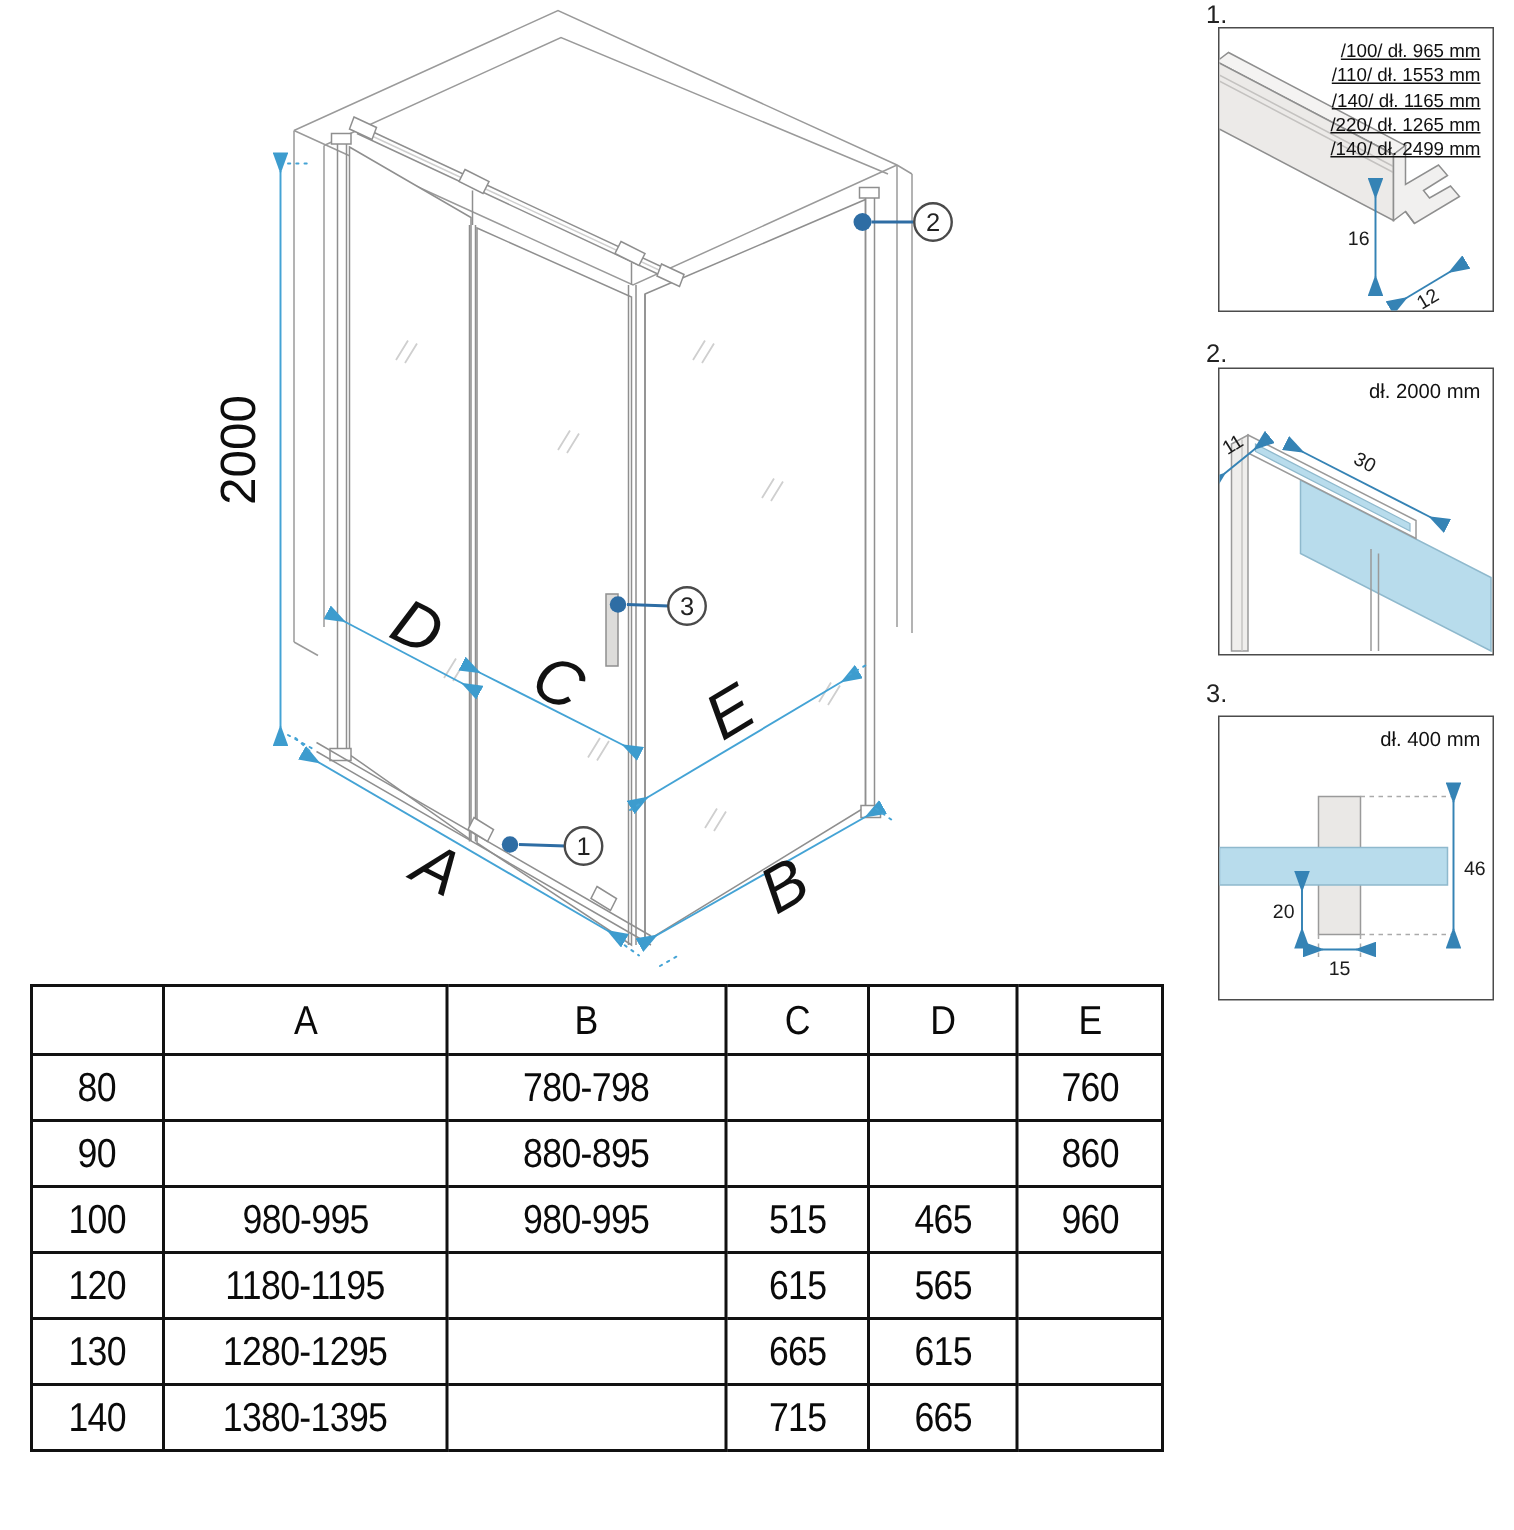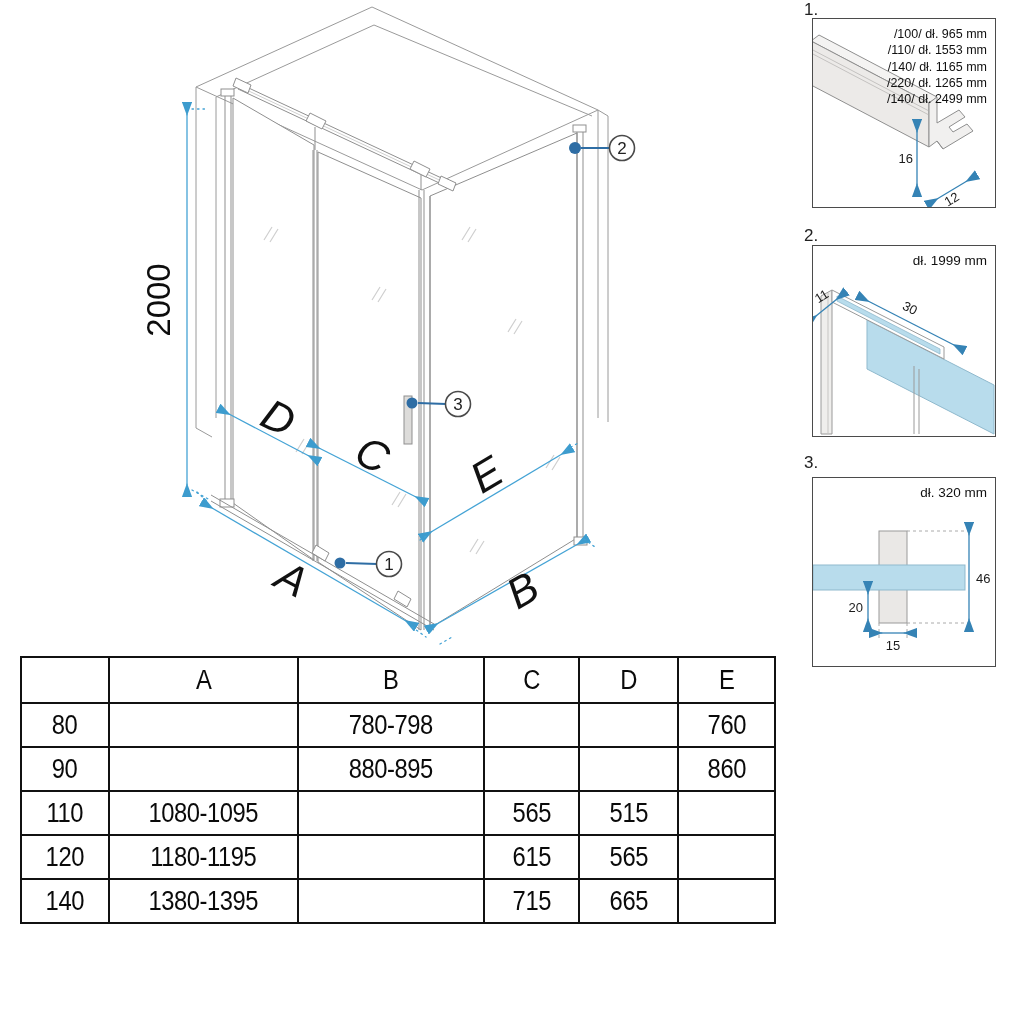--- a/index.html
+++ b/index.html
@@ -4,21 +4,21 @@
 <style>
   html,body{margin:0;padding:0;background:#fff;}
   body{font-family:"Liberation Sans",sans-serif;}
   #stage{position:relative;width:1009px;height:1020px;background:#fff;overflow:hidden;}
 
   
   .detail-index{position:absolute;left:804px;font-size:17px;font-weight:500;color:#222;}
   .detail-box{position:absolute;left:812px;width:182px;border:1.5px solid #4b4b4b;background:#fff;}
   .detail-box svg{position:absolute;left:0;top:0;}
   .len-label{position:absolute;right:8px;top:7px;font-size:13.5px;font-weight:500;color:#111;white-space:nowrap;}
-  .size-lines{position:absolute;right:8px;top:7px;text-align:right;font-size:12.5px;font-weight:500;color:#111;line-height:16.3px;white-space:nowrap;}
+  .size-lines{position:absolute;right:8px;top:7px;text-align:right;font-size:12.5px;font-weight:500;color:#111;line-height:16.3px;white-space:nowrap;text-decoration:underline;}
 
   
   #size-table{position:absolute;left:20px;top:656px;border-collapse:collapse;table-layout:fixed;}
   #size-table td,#size-table th{border:2px solid #111;text-align:center;vertical-align:middle;
       font-size:27px;font-weight:400;color:#0a0a0a;padding:0;overflow:hidden;}
   #size-table th{height:44px;}
   #size-table td{height:42px;}
   .cell-text{display:inline-block;transform:scaleX(.88);letter-spacing:-.5px;white-space:nowrap;}
 
   svg text{font-family:"Liberation Sans",sans-serif;}
@@ -186,41 +186,41 @@
         <path d="M24,50 L127,103 L127,108 L24,55 Z" fill="#b8dcec" stroke="#8fb9cd" stroke-width=".8"></path>
         <path d="M101,120 V188 M106,123 V188" fill="none"></path>
       </g>
       <g>
         <path d="M3,70 L24,53" stroke="#3583b5" stroke-width="1.3" fill="none" marker-start="url(#mB)" marker-end="url(#mB)"></path>
         <text class="ddim" x="11" y="54" text-anchor="middle" transform="rotate(-32 11 54)" font-size="12.5">11</text>
         <path d="M55,55 L141,99" stroke="#3583b5" stroke-width="1.3" fill="none" marker-start="url(#mB)" marker-end="url(#mB)"></path>
         <text class="ddim" x="95" y="66" text-anchor="middle" transform="rotate(27 95 66)" font-size="12.5">30</text>
       </g>
     </svg>
-    <div class="len-label">dł. 1999 mm</div>
+    <div class="len-label">dł. 2000 mm</div>
   </div>
 
   <div class="detail-index" style="top:453px;">3.</div>
   <div class="detail-box" style="top:477px;height:188px;">
     <svg width="182" height="188" viewBox="0 0 182 188">
       <rect x="66" y="53" width="28" height="92" fill="#eae8e6" stroke="#9a9a9a" stroke-width="1"></rect>
       <rect x="0" y="87" width="152" height="25" fill="#b8dcec" stroke="#8fb9cd" stroke-width="1"></rect>
       <g stroke="#aaa" stroke-width="1" stroke-dasharray="3 3" fill="none">
         <path d="M94,53 H160 M94,145 H160 M66,145 V161 M94,145 V161"></path>
       </g>
       <g>
         <path d="M156,56 V142" stroke="#3583b5" stroke-width="1.3" fill="none" marker-start="url(#mB)" marker-end="url(#mB)"></path>
         <text class="ddim" x="163" y="105" text-anchor="start">46</text>
         <path d="M55,115 V142" stroke="#3583b5" stroke-width="1.3" fill="none" marker-start="url(#mB)" marker-end="url(#mB)"></path>
         <text class="ddim" x="50" y="134" text-anchor="end">20</text>
         <path d="M68,155 H92" stroke="#3583b5" stroke-width="1.3" fill="none" marker-start="url(#mB)" marker-end="url(#mB)"></path>
         <text class="ddim" x="80" y="172" text-anchor="middle">15</text>
       </g>
     </svg>
-    <div class="len-label">dł. 320 mm</div>
+    <div class="len-label">dł. 400 mm</div>
   </div>
 
   <table id="size-table">
     <colgroup>
       <col style="width:88px">
         <col style="width:189px">
         <col style="width:186px">
       <col style="width:95px">
         <col style="width:99px">
         <col style="width:97px">
@@ -246,36 +246,44 @@
       </tr>
       <tr>
         <td><span class="cell-text">90</span></td>
         <td><span class="cell-text"></span></td>
         <td><span class="cell-text">880-895</span></td>
         <td><span class="cell-text"></span></td>
         <td><span class="cell-text"></span></td>
         <td><span class="cell-text">860</span></td>
       </tr>
       <tr>
-        <td><span class="cell-text">110</span></td>
-        <td><span class="cell-text">1080-1095</span></td>
-        <td><span class="cell-text"></span></td>
-        <td><span class="cell-text">565</span></td>
+        <td><span class="cell-text">100</span></td>
+        <td><span class="cell-text">980-995</span></td>
+        <td><span class="cell-text">980-995</span></td>
         <td><span class="cell-text">515</span></td>
-        <td><span class="cell-text"></span></td>
+        <td><span class="cell-text">465</span></td>
+        <td><span class="cell-text">960</span></td>
       </tr>
       <tr>
         <td><span class="cell-text">120</span></td>
         <td><span class="cell-text">1180-1195</span></td>
         <td><span class="cell-text"></span></td>
         <td><span class="cell-text">615</span></td>
         <td><span class="cell-text">565</span></td>
         <td><span class="cell-text"></span></td>
       </tr>
       <tr>
+        <td><span class="cell-text">130</span></td>
+        <td><span class="cell-text">1280-1295</span></td>
+        <td><span class="cell-text"></span></td>
+        <td><span class="cell-text">665</span></td>
+        <td><span class="cell-text">615</span></td>
+        <td><span class="cell-text"></span></td>
+      </tr>
+      <tr>
         <td><span class="cell-text">140</span></td>
         <td><span class="cell-text">1380-1395</span></td>
         <td><span class="cell-text"></span></td>
         <td><span class="cell-text">715</span></td>
         <td><span class="cell-text">665</span></td>
         <td><span class="cell-text"></span></td>
       </tr>
     </tbody>
   </table>
 

